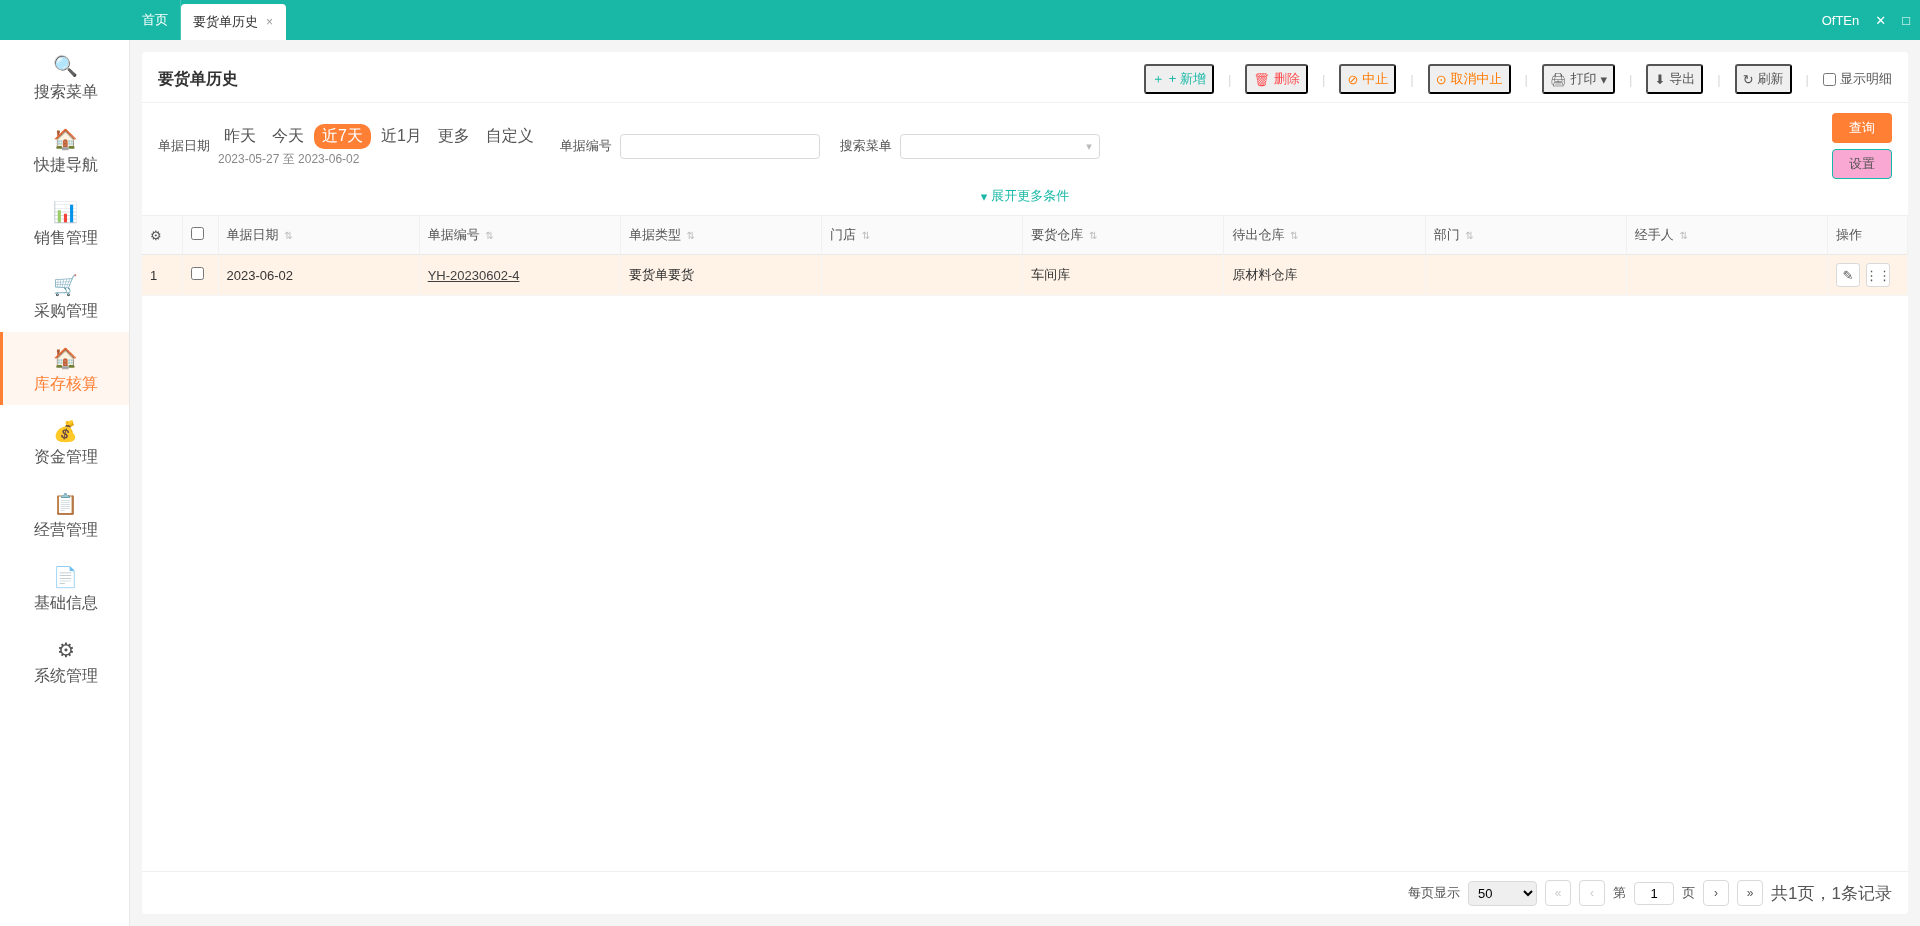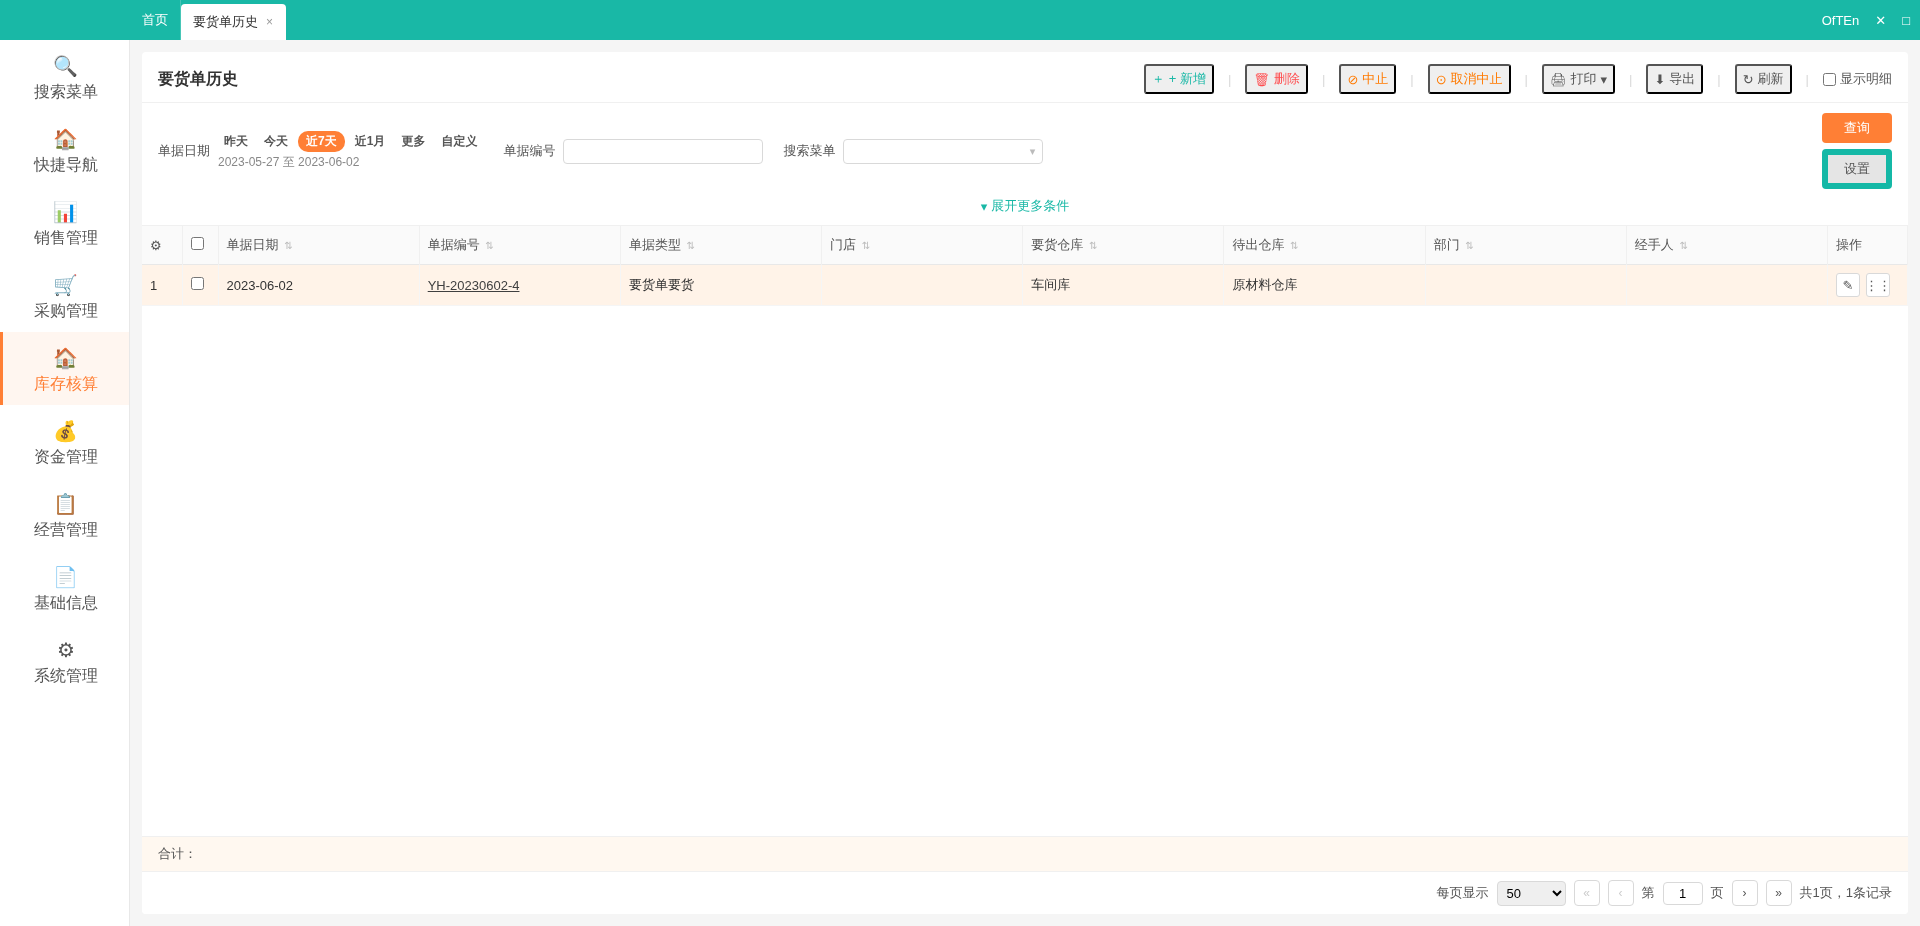--- a/index.html
+++ b/index.html
@@ -125,23 +125,23 @@
     .btn-query {
       background: #ff7f35;
       color: #fff;
       border: none;
       padding: 6px 16px;
       border-radius: 4px;
       cursor: pointer;
       font-size: 13px;
     }
     .btn-setting {
-      background: #e5e5e5;
-      color: #555;
-      border: 6px solid #14b8a6;
+      background: #f9a8d4;
+      color: #555;
+      border: 1px solid #14b8a6;
       padding: 5px 16px;
       border-radius: 4px;
       cursor: pointer;
       font-size: 13px;
     }
 
     
     .filter-area {
       padding: 10px 16px;
       border-bottom: 1px solid #f0f0f0;
@@ -157,25 +157,24 @@
       display: flex;
       align-items: center;
       gap: 8px;
     }
     .filter-label { color: #555; white-space: nowrap; font-size: 13px; }
     .filter-date-btns { display: flex; gap: 4px; align-items: center; }
     .date-btn {
       padding: 2px 6px;
       border-radius: 3px;
       cursor: pointer;
-      font-size: 12px;
+      font-size: 16px;
       color: #555;
       border: none;
       background: none;
-      font-weight: bold;
     }
     .date-btn.active {
       background: #ff7f35;
       color: #fff;
       border-radius: 10px;
       padding: 2px 8px;
     }
     .date-range { font-size: 12px; color: #888; margin-top: 2px; }
     .filter-input {
       border: 1px solid #d9d9d9;
@@ -331,21 +330,21 @@
     }
     .pagination-btn:disabled { color: #ccc; cursor: not-allowed; }
     .pagination-page-input {
       border: 1px solid #d9d9d9;
       border-radius: 4px;
       padding: 3px 6px;
       width: 40px;
       text-align: center;
       font-size: 13px;
     }
-    .pagination-info { color: #555; font-size: 13px; }
+    .pagination-info { color: #555; font-size: 17px; }
 
     .divider { color: #d9d9d9; margin: 0 2px; }
   </style>
 </head>
 <body>
 
 <div class="top-bar">
   <div class="top-bar-tab home">
 
     <span>首页</span>
@@ -558,23 +557,20 @@
         <div class="row-actions">
           <button class="row-action-btn" title="编辑">✎</button>
           <button class="row-action-btn" title="删除">⋮⋮</button>
         </div>
       </td>
     </tr>
             </tbody>
         </table>
       </div>
 
-      <div class="footer-summary">
-        <span>合计：</span>
-      </div>
 
       <div class="pagination">
         <span class="pagination-label">每页显示</span>
         <select class="pagination-select">
           <option value="20">20</option>
           <option value="50" selected="">50</option>
           <option value="100">100</option>
         </select>
         <button class="pagination-btn" disabled="">«</button>
         <button class="pagination-btn" disabled="">‹</button>

